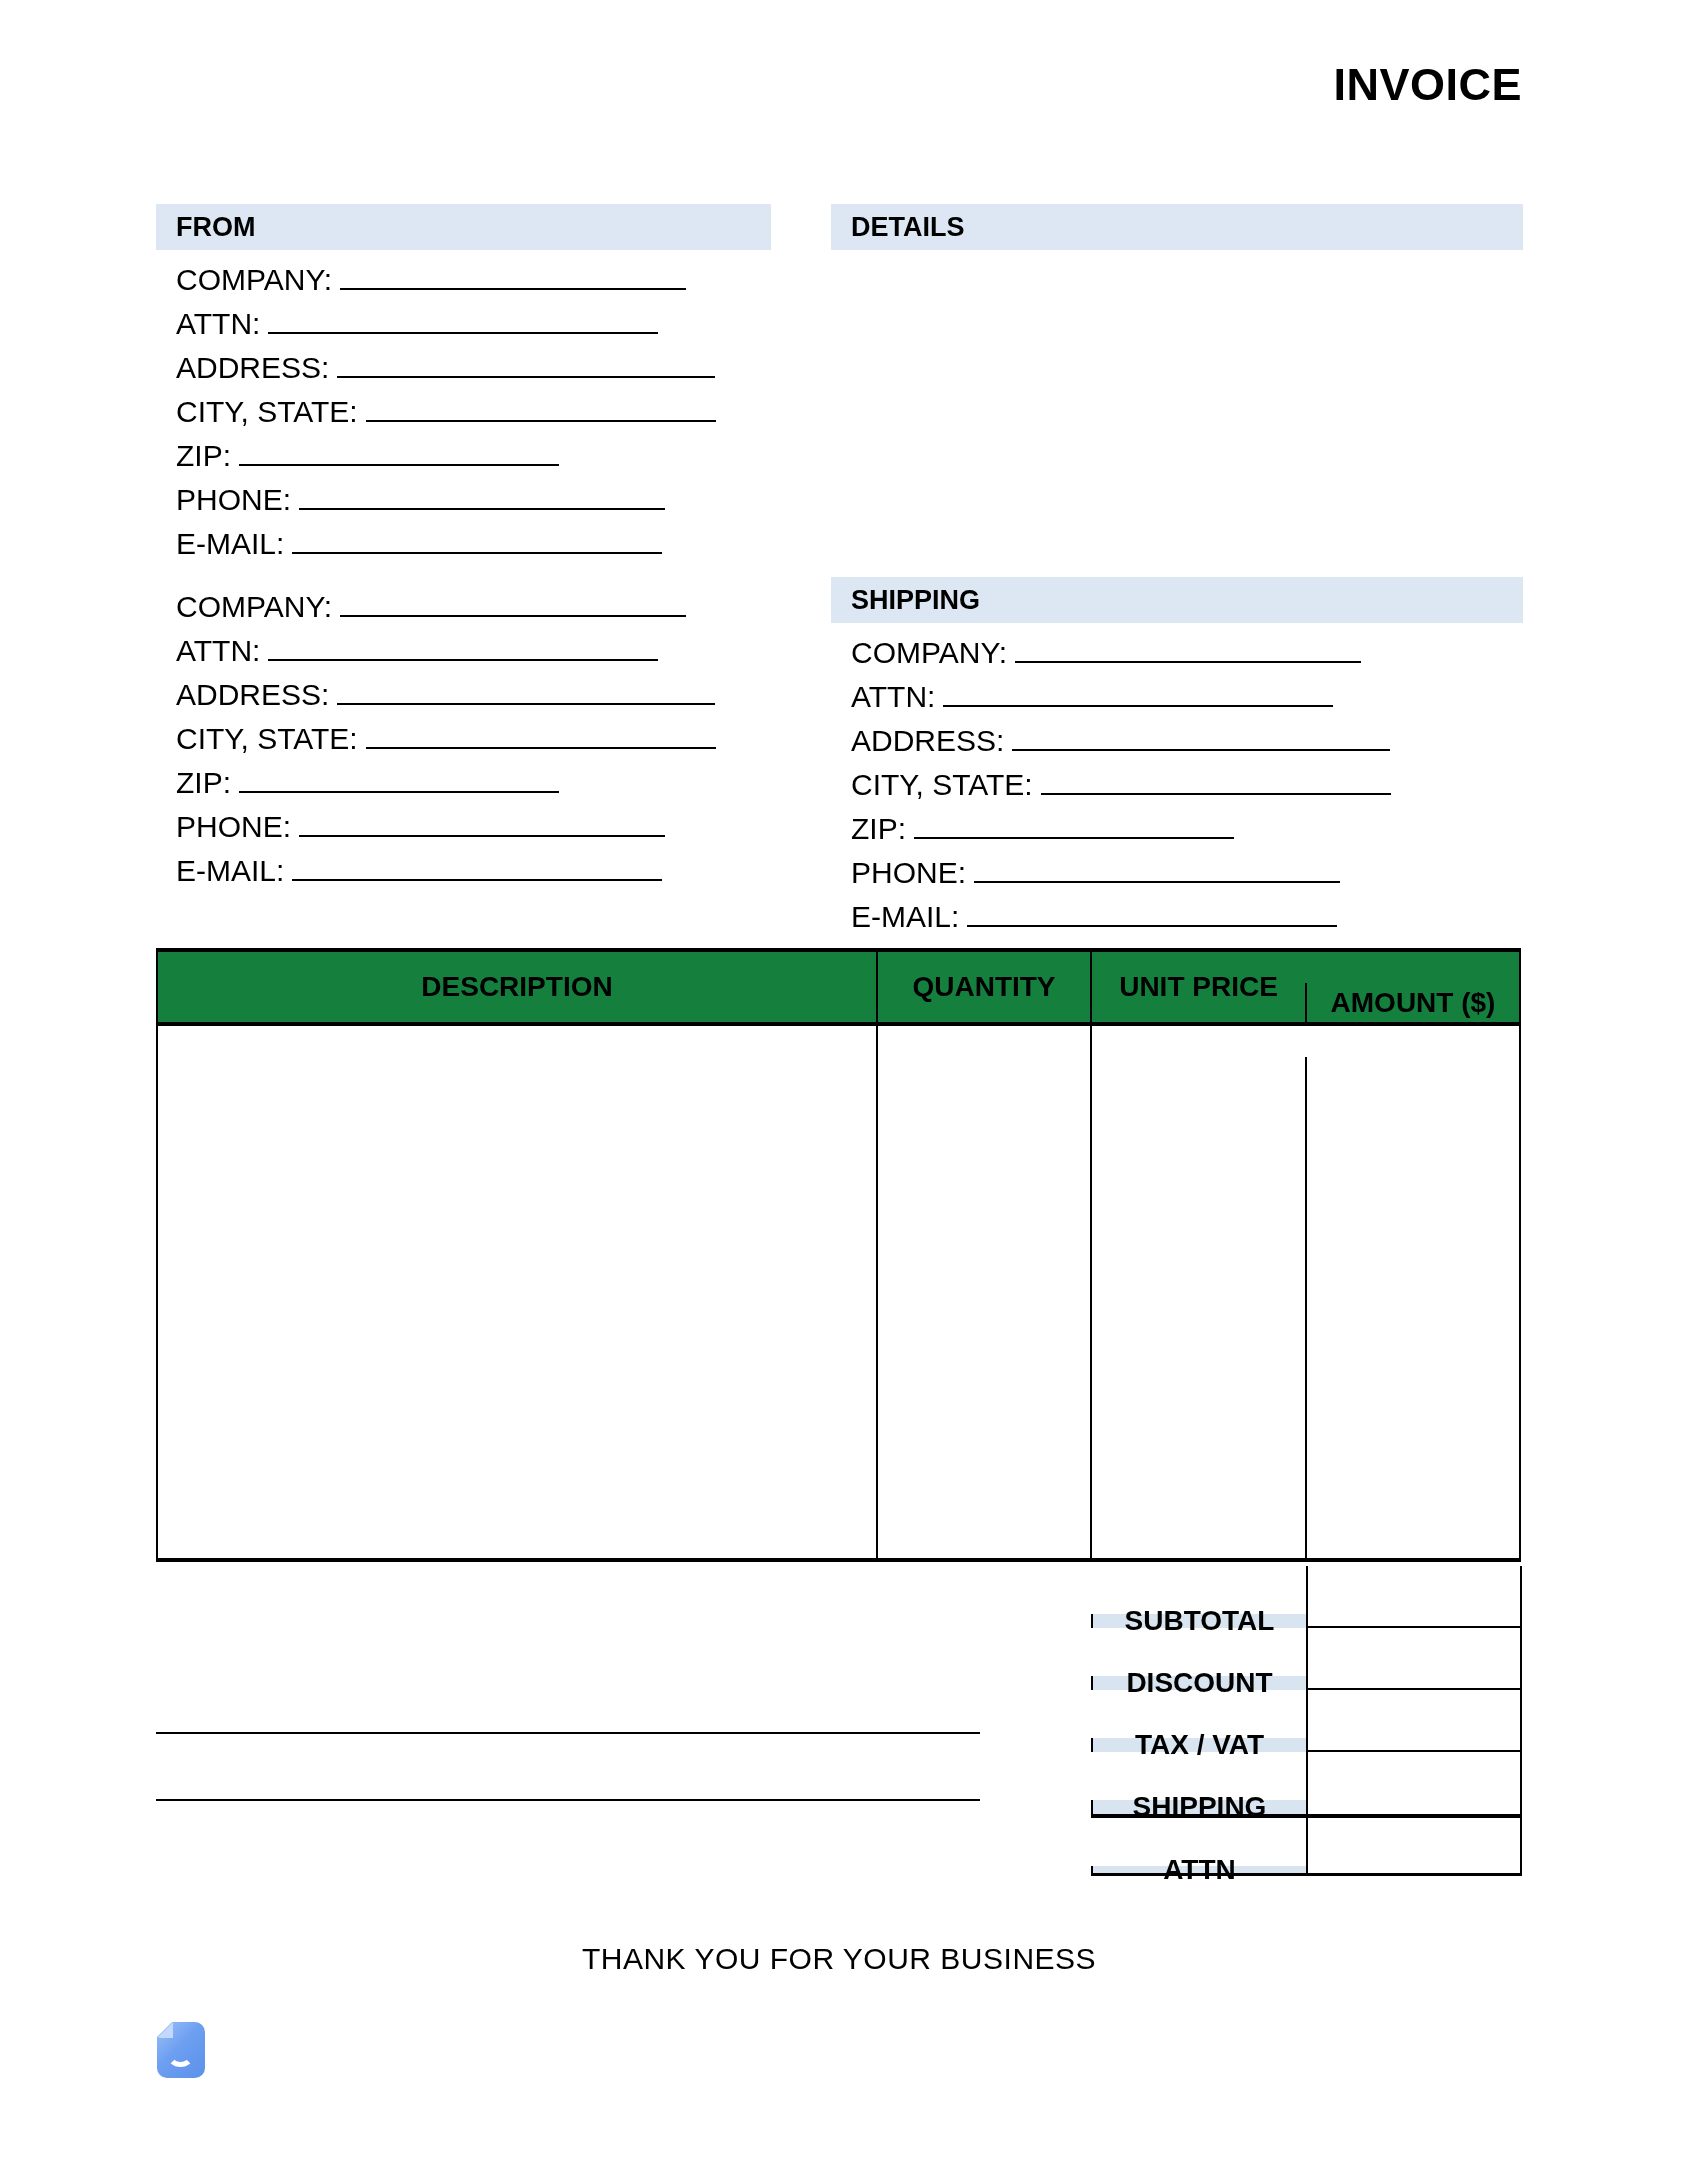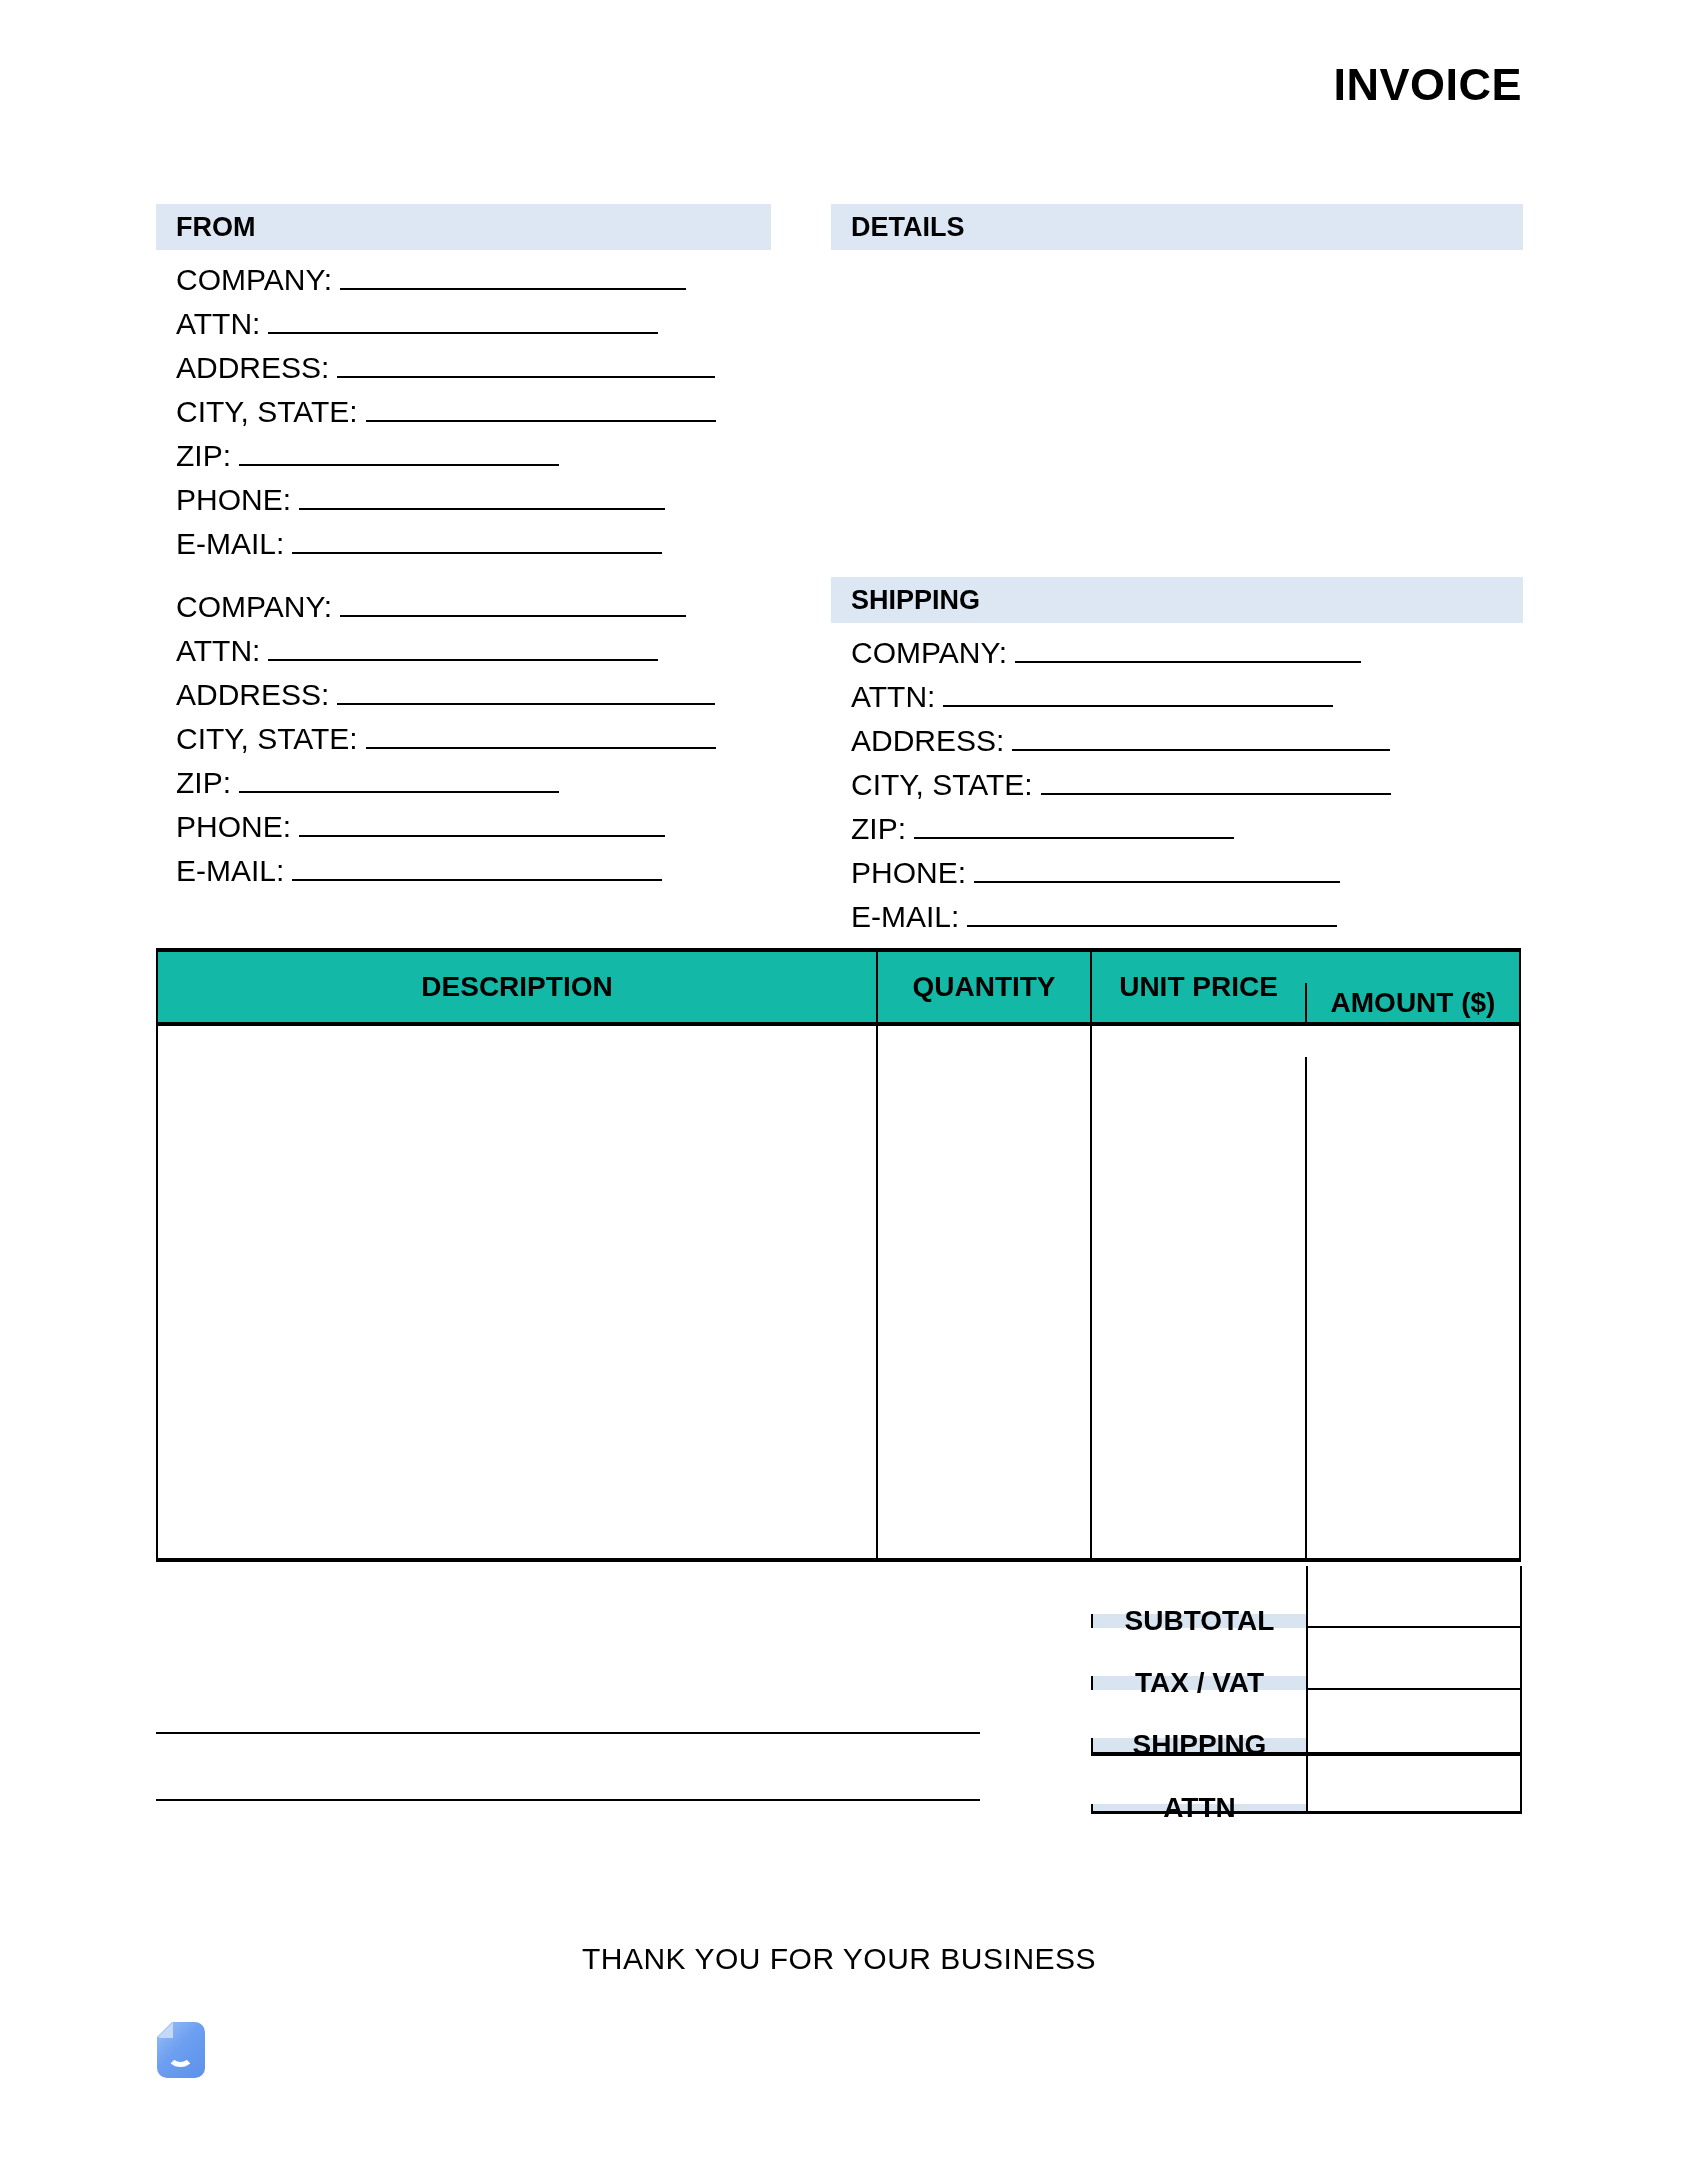--- a/index.html
+++ b/index.html
@@ -37,21 +37,21 @@
   .pos-details{ left:831px; top:196px; width:692px; }
   .pos-billto { left:156px; top:569px; width:615px; }
   .pos-ship   { left:831px; top:569px; width:692px; }
 
   
   .invtable {
     position:absolute; left:156px; top:948px; width:1365px;
     border-left:2px solid #000; border-right:2px solid #000;
   }
   .thead {
-    display:flex; height:78px; background:#14b8a6;
+    display:flex; height:78px; background:#15803d;
     border-top:4px solid #000; border-bottom:4px solid #000;
   }
   .tbody { display:flex; height:536px; border-bottom:4px solid #000; }
   .col { display:flex; align-items:center; justify-content:center; }
   .col-desc  { width:718px; }
   .col-qty   { width:214px; border-left:2px solid #000; }
   .col-price { width:215px; border-left:2px solid #000; }
   .col-amt   { width:214px; border-left:2px solid #000000;margin-top:31px; }
   .thead .col { font-weight:bold; font-size:28px; }
 
@@ -166,20 +166,24 @@
       <div class="col col-amt"></div>
     </div>
   </div>
 
   <div class="totals">
     <div class="trow trow-mid">
       <div class="tlabel">SUBTOTAL</div>
       <div class="tamount"></div>
     </div>
     <div class="trow trow-mid">
+      <div class="tlabel">DISCOUNT</div>
+      <div class="tamount"></div>
+    </div>
+    <div class="trow trow-mid">
       <div class="tlabel">TAX / VAT</div>
       <div class="tamount"></div>
     </div>
     <div class="trow">
       <div class="tlabel">SHIPPING</div>
       <div class="tamount"></div>
     </div>
     <div class="trow trow-total">
       <div class="tlabel">ATTN</div>
       <div class="tamount"></div>

